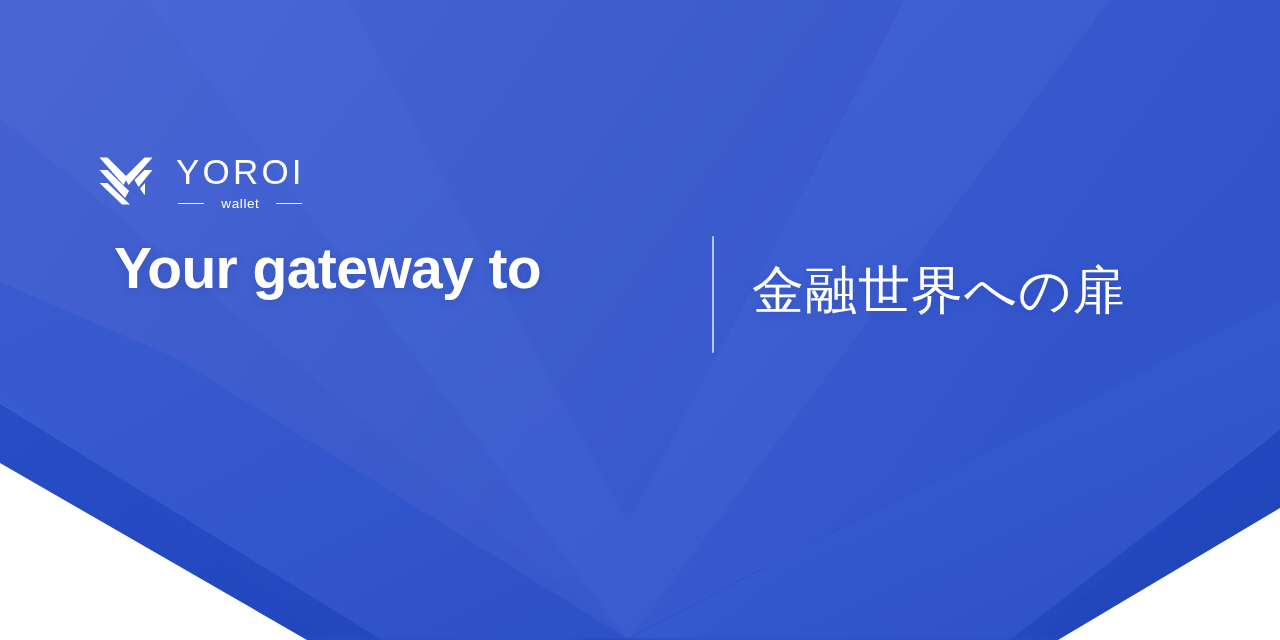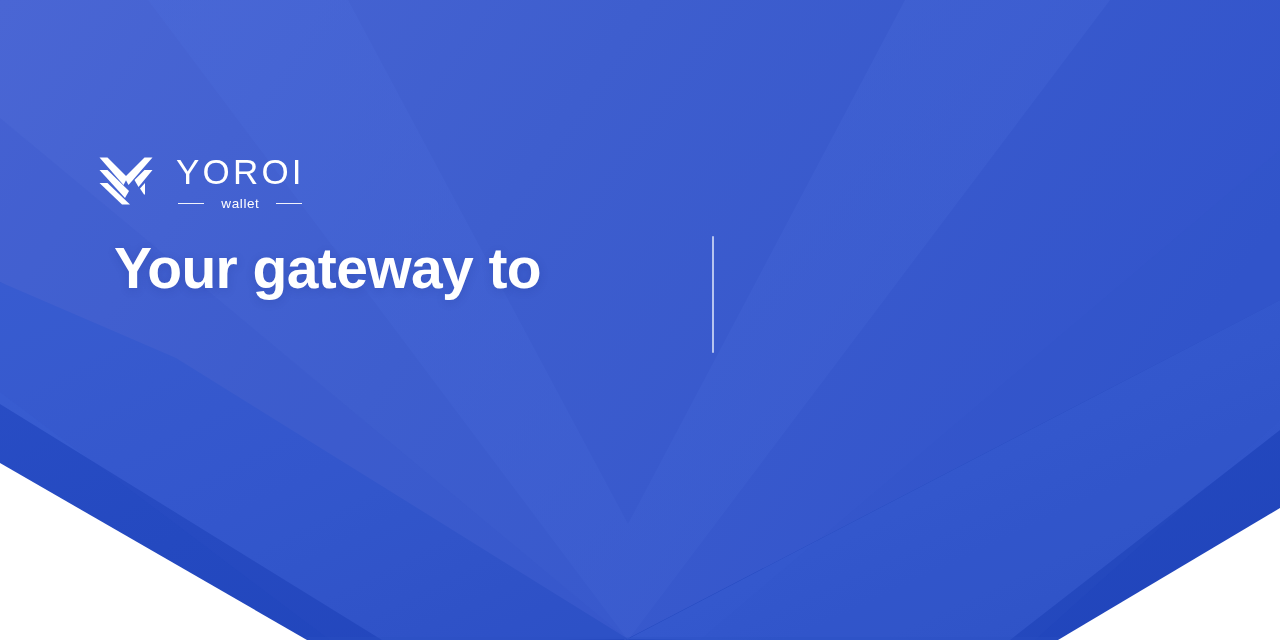--- a/index.html
+++ b/index.html
@@ -218,15 +218,16 @@
         </div>
       </div>
     </div>
 
     <div id="headline">
       <div class="headline-line">Your gateway to</div>
     </div>
 
     <div id="divider"></div>
 
+    <div id="tagline-jp">金融世界への扉</div>
 
   </div>
 </div>
 
 </body></html>

